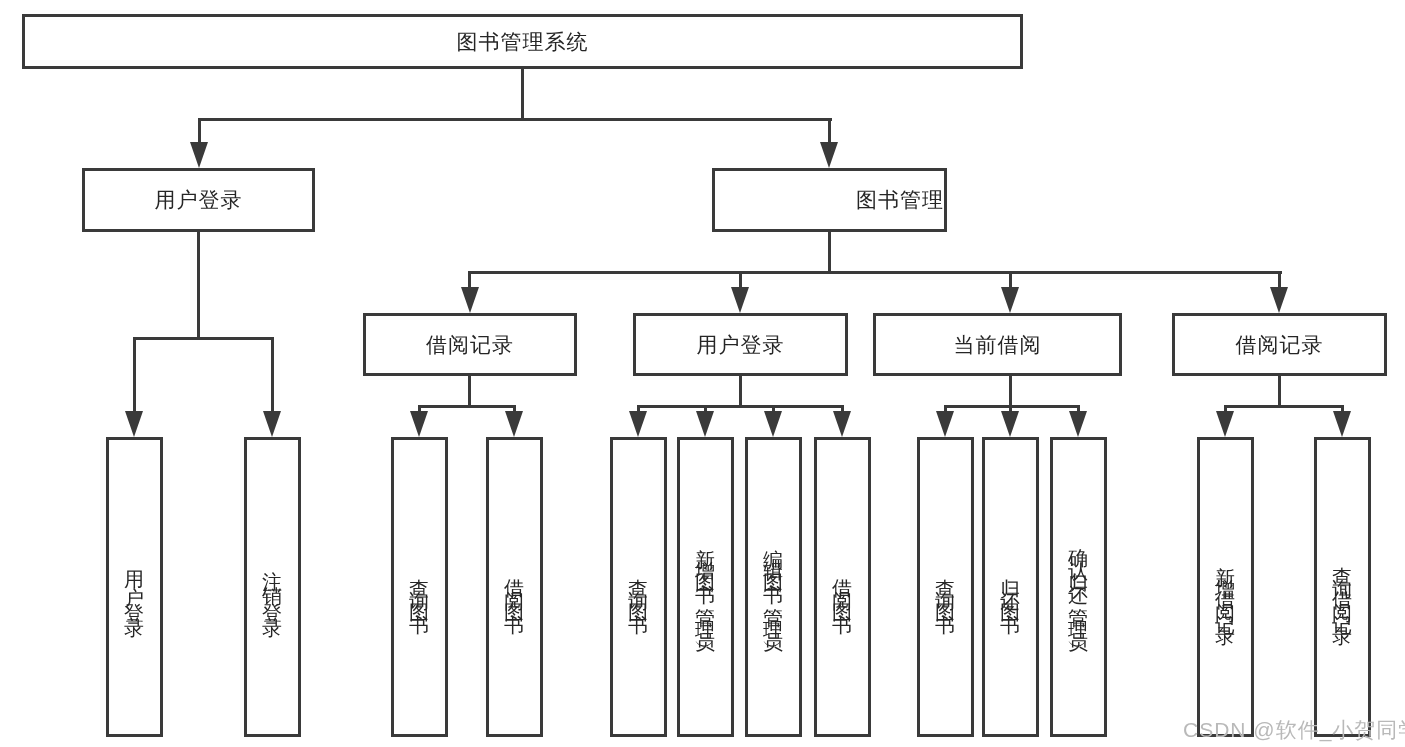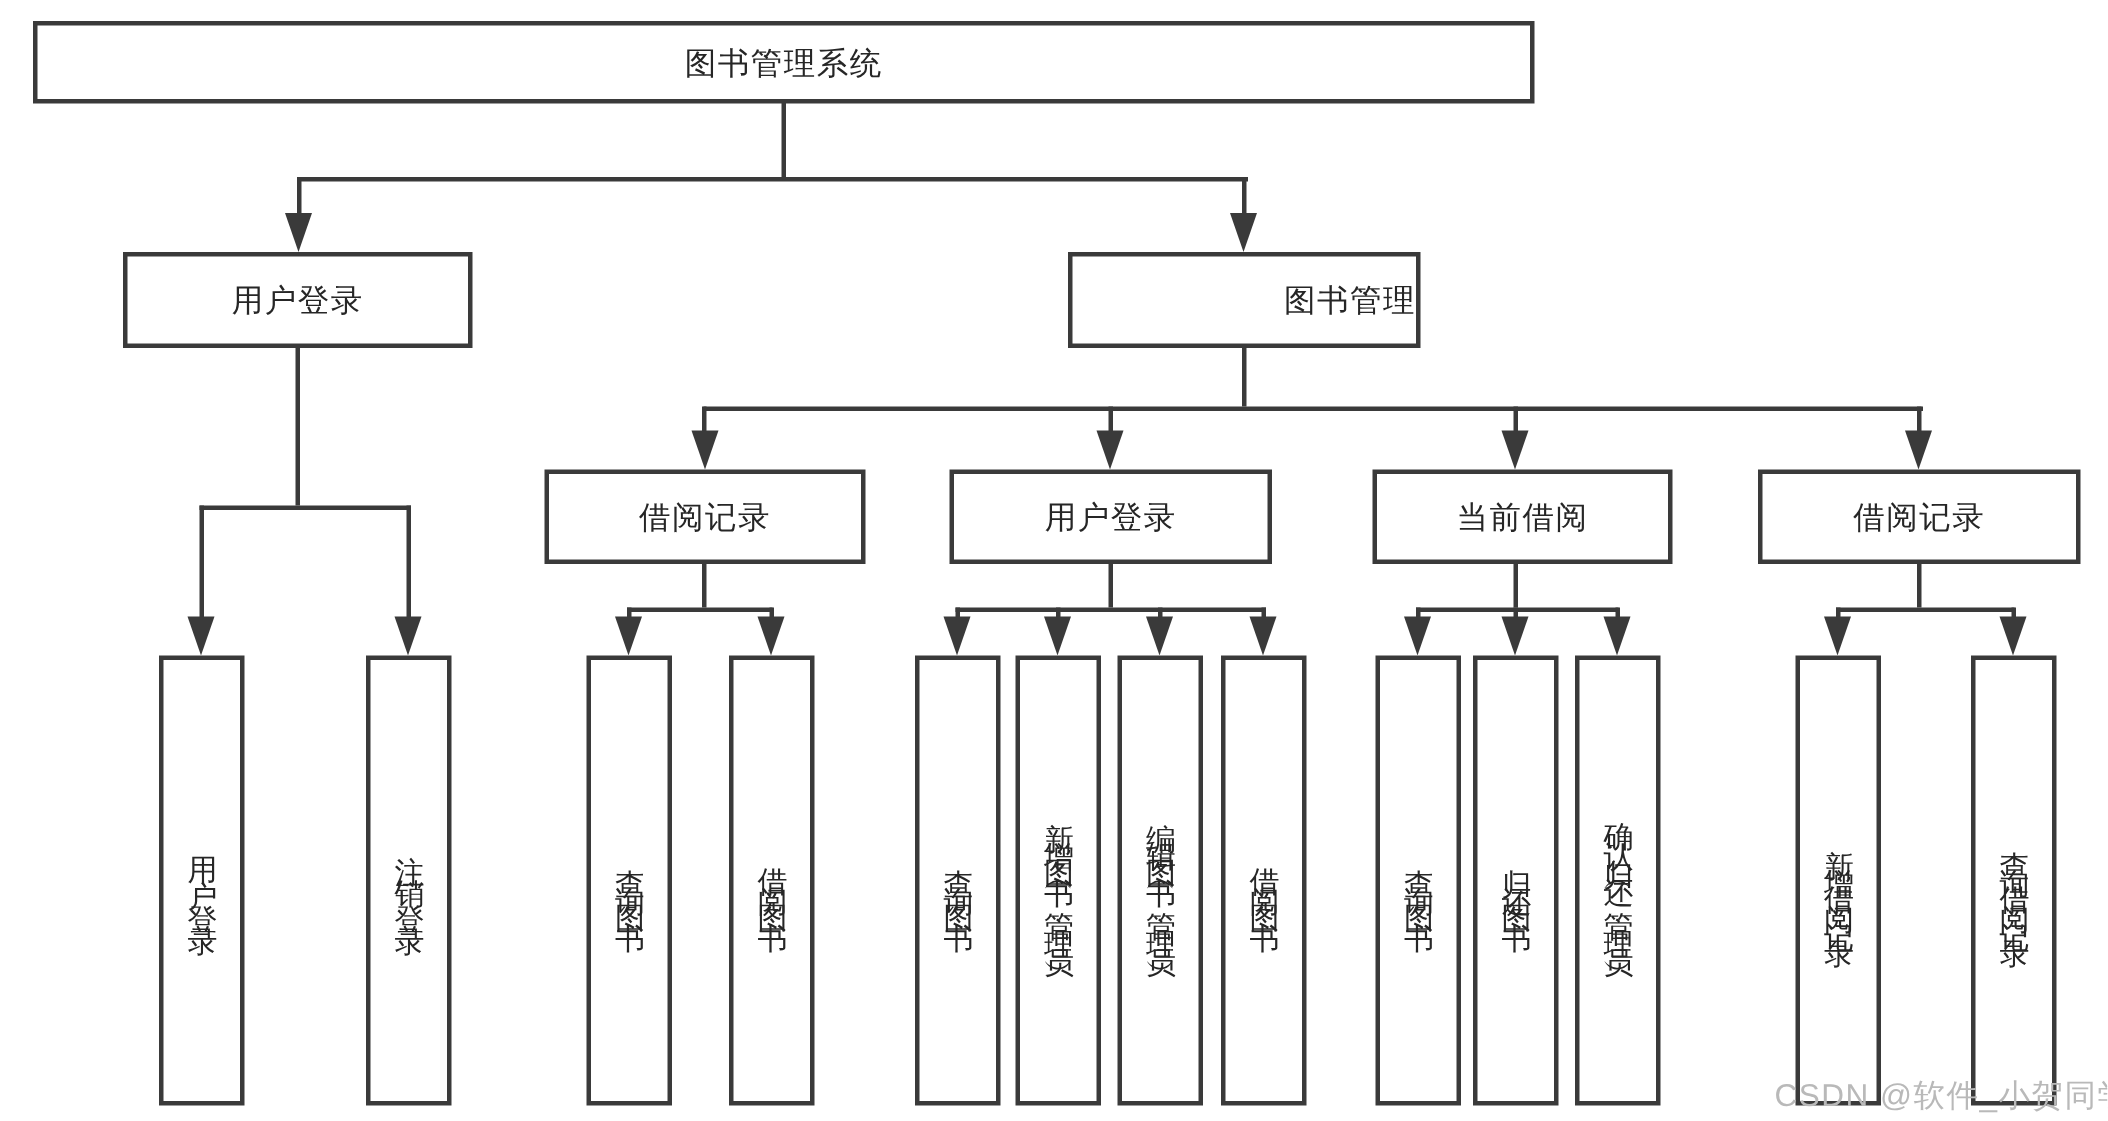--- a/index.html
+++ b/index.html
@@ -89,21 +89,21 @@
   <div class="arrow" style="left:1001px;top:287px;"></div>
   <div class="vline" style="left:1278px;top:271px;height:18px;"></div>
   <div class="arrow" style="left:1270px;top:287px;"></div>
 
   <div class="box" style="left:363px;top:313px;width:214px;height:63px;">
     <span class="hlabel">借阅记录</span>
   </div>
   <div class="box" style="left:633px;top:313px;width:215px;height:63px;">
     <span class="hlabel">用户登录</span>
   </div>
-  <div class="box" style="left:915px;top:313px;width:200px;height:63px;text-align:right;">
+  <div class="box" style="left:873px;top:313px;width:249px;height:63px;text-align:right;">
     <span class="hlabel">当前借阅</span>
   </div>
   <div class="box" style="left:1172px;top:313px;width:215px;height:63px;">
     <span class="hlabel">借阅记录</span>
   </div>
 
   <div class="vline" style="left:468px;top:376px;height:29px;"></div>
   <div class="hline" style="left:418px;top:405px;width:97px;"></div>
   <div class="vline" style="left:418px;top:405px;height:8px;"></div>
   <div class="arrow" style="left:410px;top:411px;"></div>

